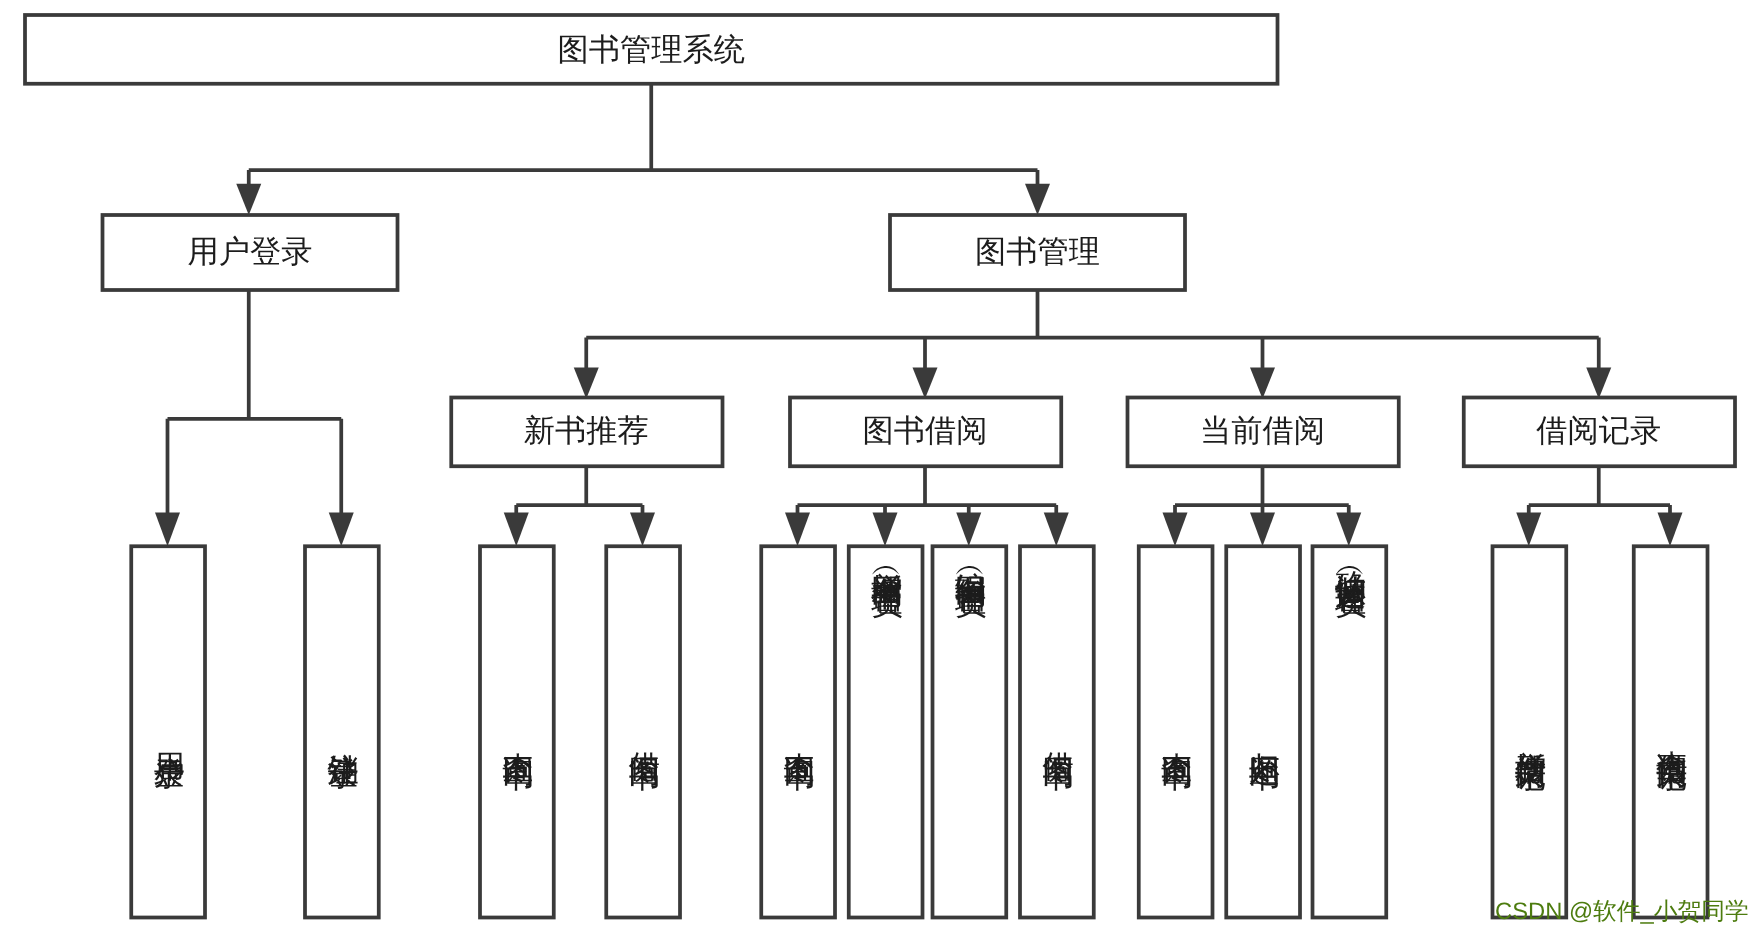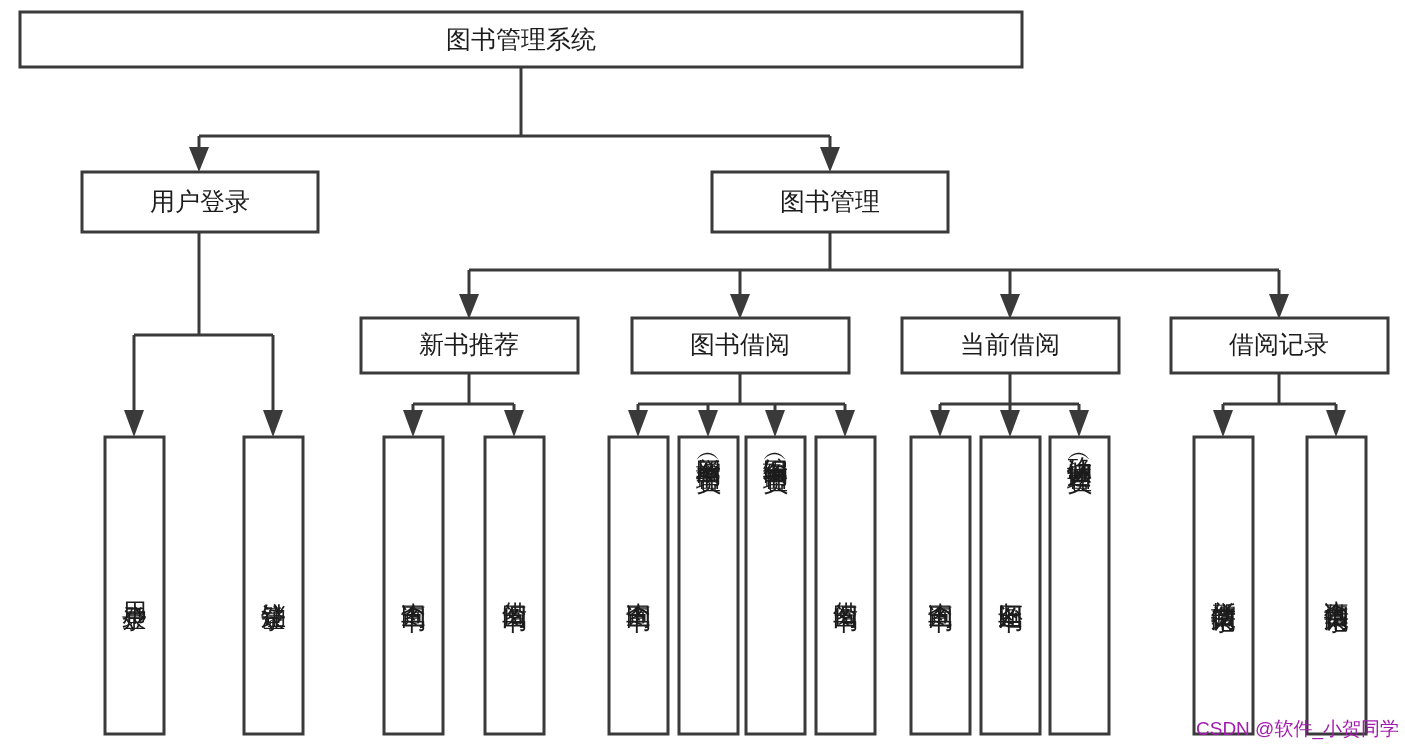--- a/index.html
+++ b/index.html
@@ -64,21 +64,21 @@
   .vlabel-wrap {
     position: absolute;
     display: flex;
     align-items: center;
     justify-content: center;
   }
   .watermark {
     position: absolute;
     font-family: "Liberation Sans", "DejaVu Sans", sans-serif;
     font-size: 19px;
-    color: #a21caf;
+    color: #4d7c0f;
     white-space: nowrap;
     user-select: none;
   }
 </style>
 </head>
 <body>
 
 <div id="diagram-root">
 
   <svg id="diagram-canvas" viewBox="0 0 1405 747">

